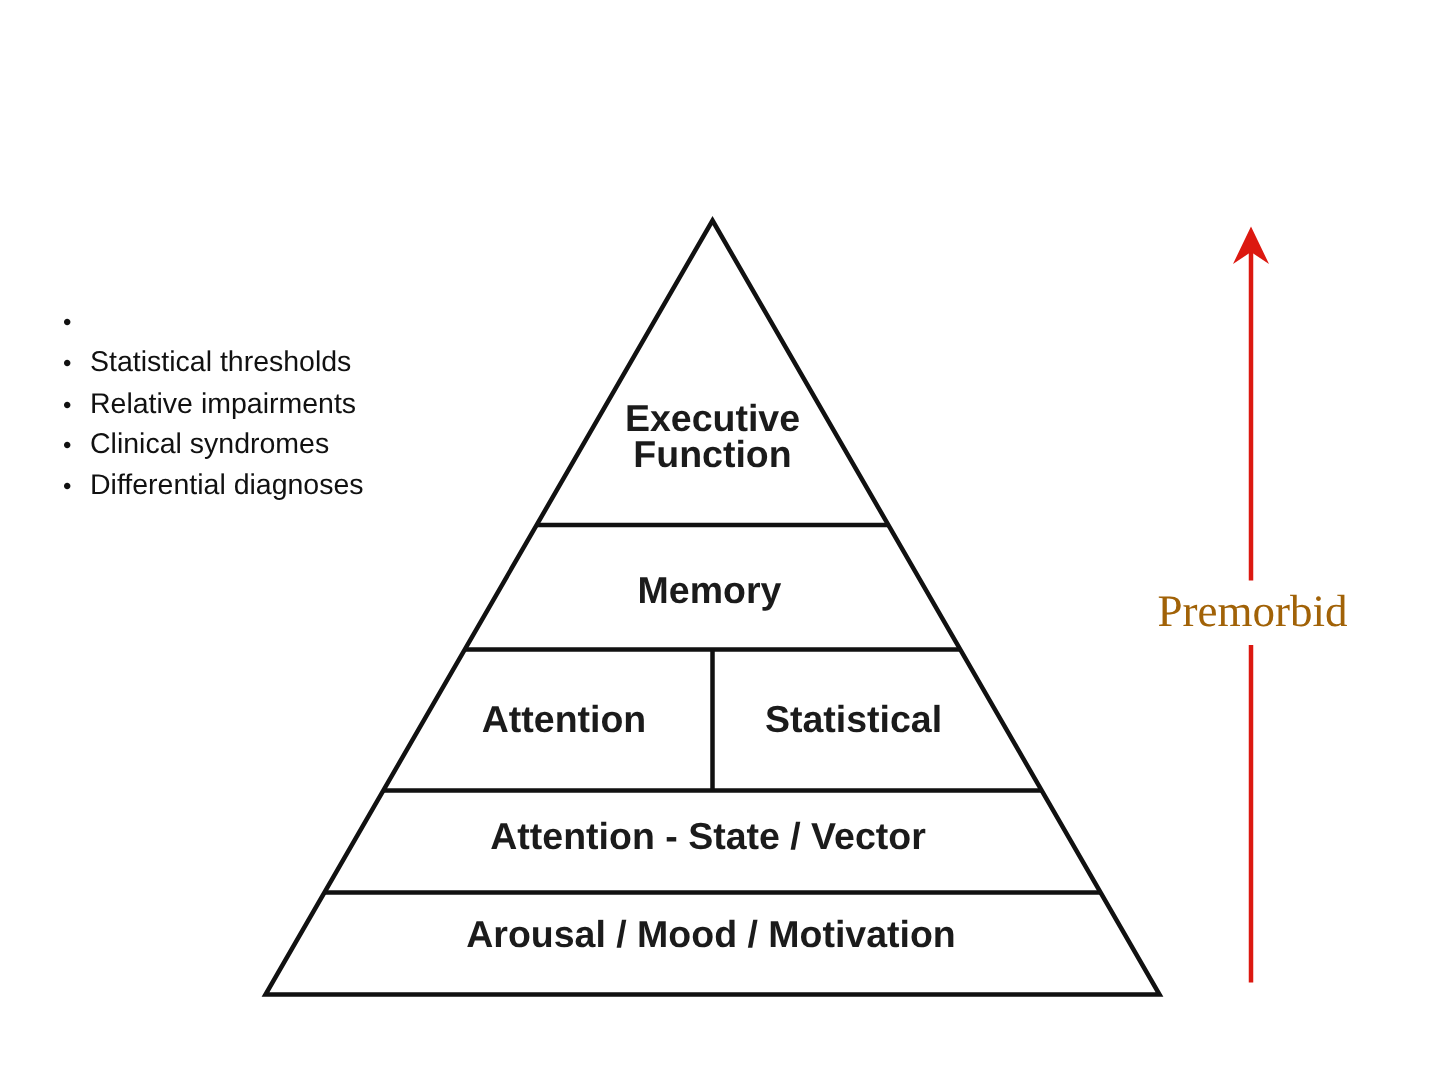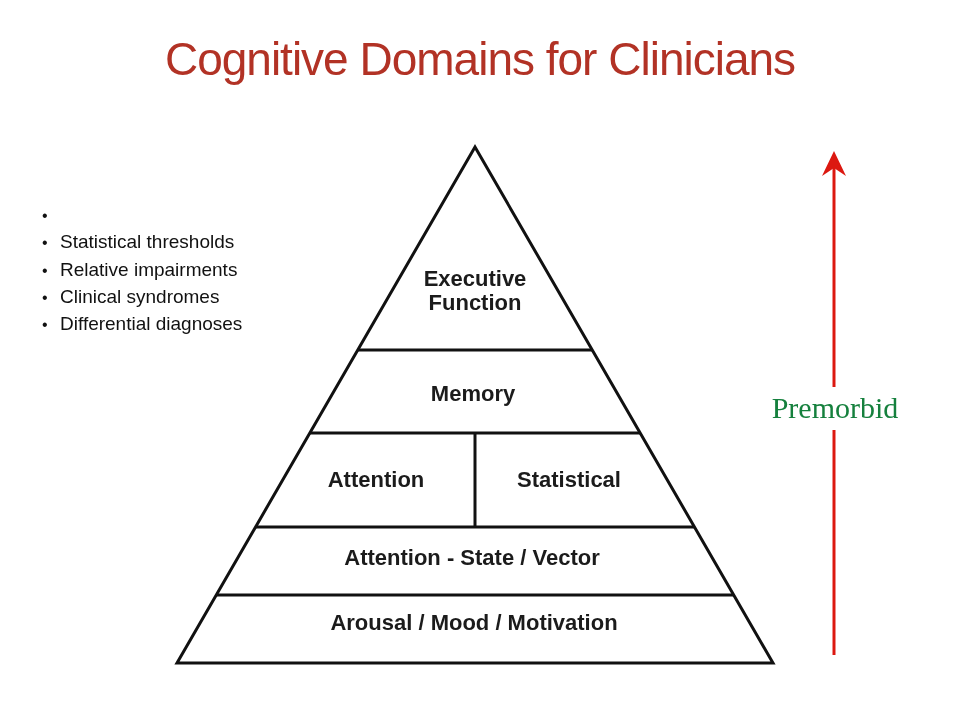--- a/index.html
+++ b/index.html
@@ -51,49 +51,48 @@
     position: absolute;
     left: 0;
     top: 0;
     width: 960px;
     height: 720px;
   }
   .pyr-label {
     position: absolute;
     transform: translate(-50%, -50%);
     font-weight: 700;
-    font-size: 22px;
+    font-size: 25px;
     color: #1b1b1b;
     text-align: center;
     line-height: 24px;
     white-space: nowrap;
   }
   .pyr-label.wrap {
     white-space: normal;
     width: 120px;
   }
   .premorbid-label {
     position: absolute;
     left: 835px;
     top: 408px;
     transform: translate(-50%, -50%);
     font-family: "Liberation Serif", serif;
     font-size: 30px;
-    color: #15803d;
+    color: #a16207;
     background: #ffffff;
     padding: 0 4px;
     white-space: nowrap;
   }
 </style>
 </head>
 <body>
 
 <div class="slide">
 
-  <div class="title" style="color: rgb(178, 50, 37);">Cognitive Domains for Clinicians</div>
 
   <ul class="bullets">
     <li>
       <span class="bullet-glyph">•</span>
     </li>
     <li>
       <span class="bullet-glyph">•</span>
       <span>Statistical thresholds</span>
     </li>
     <li>

